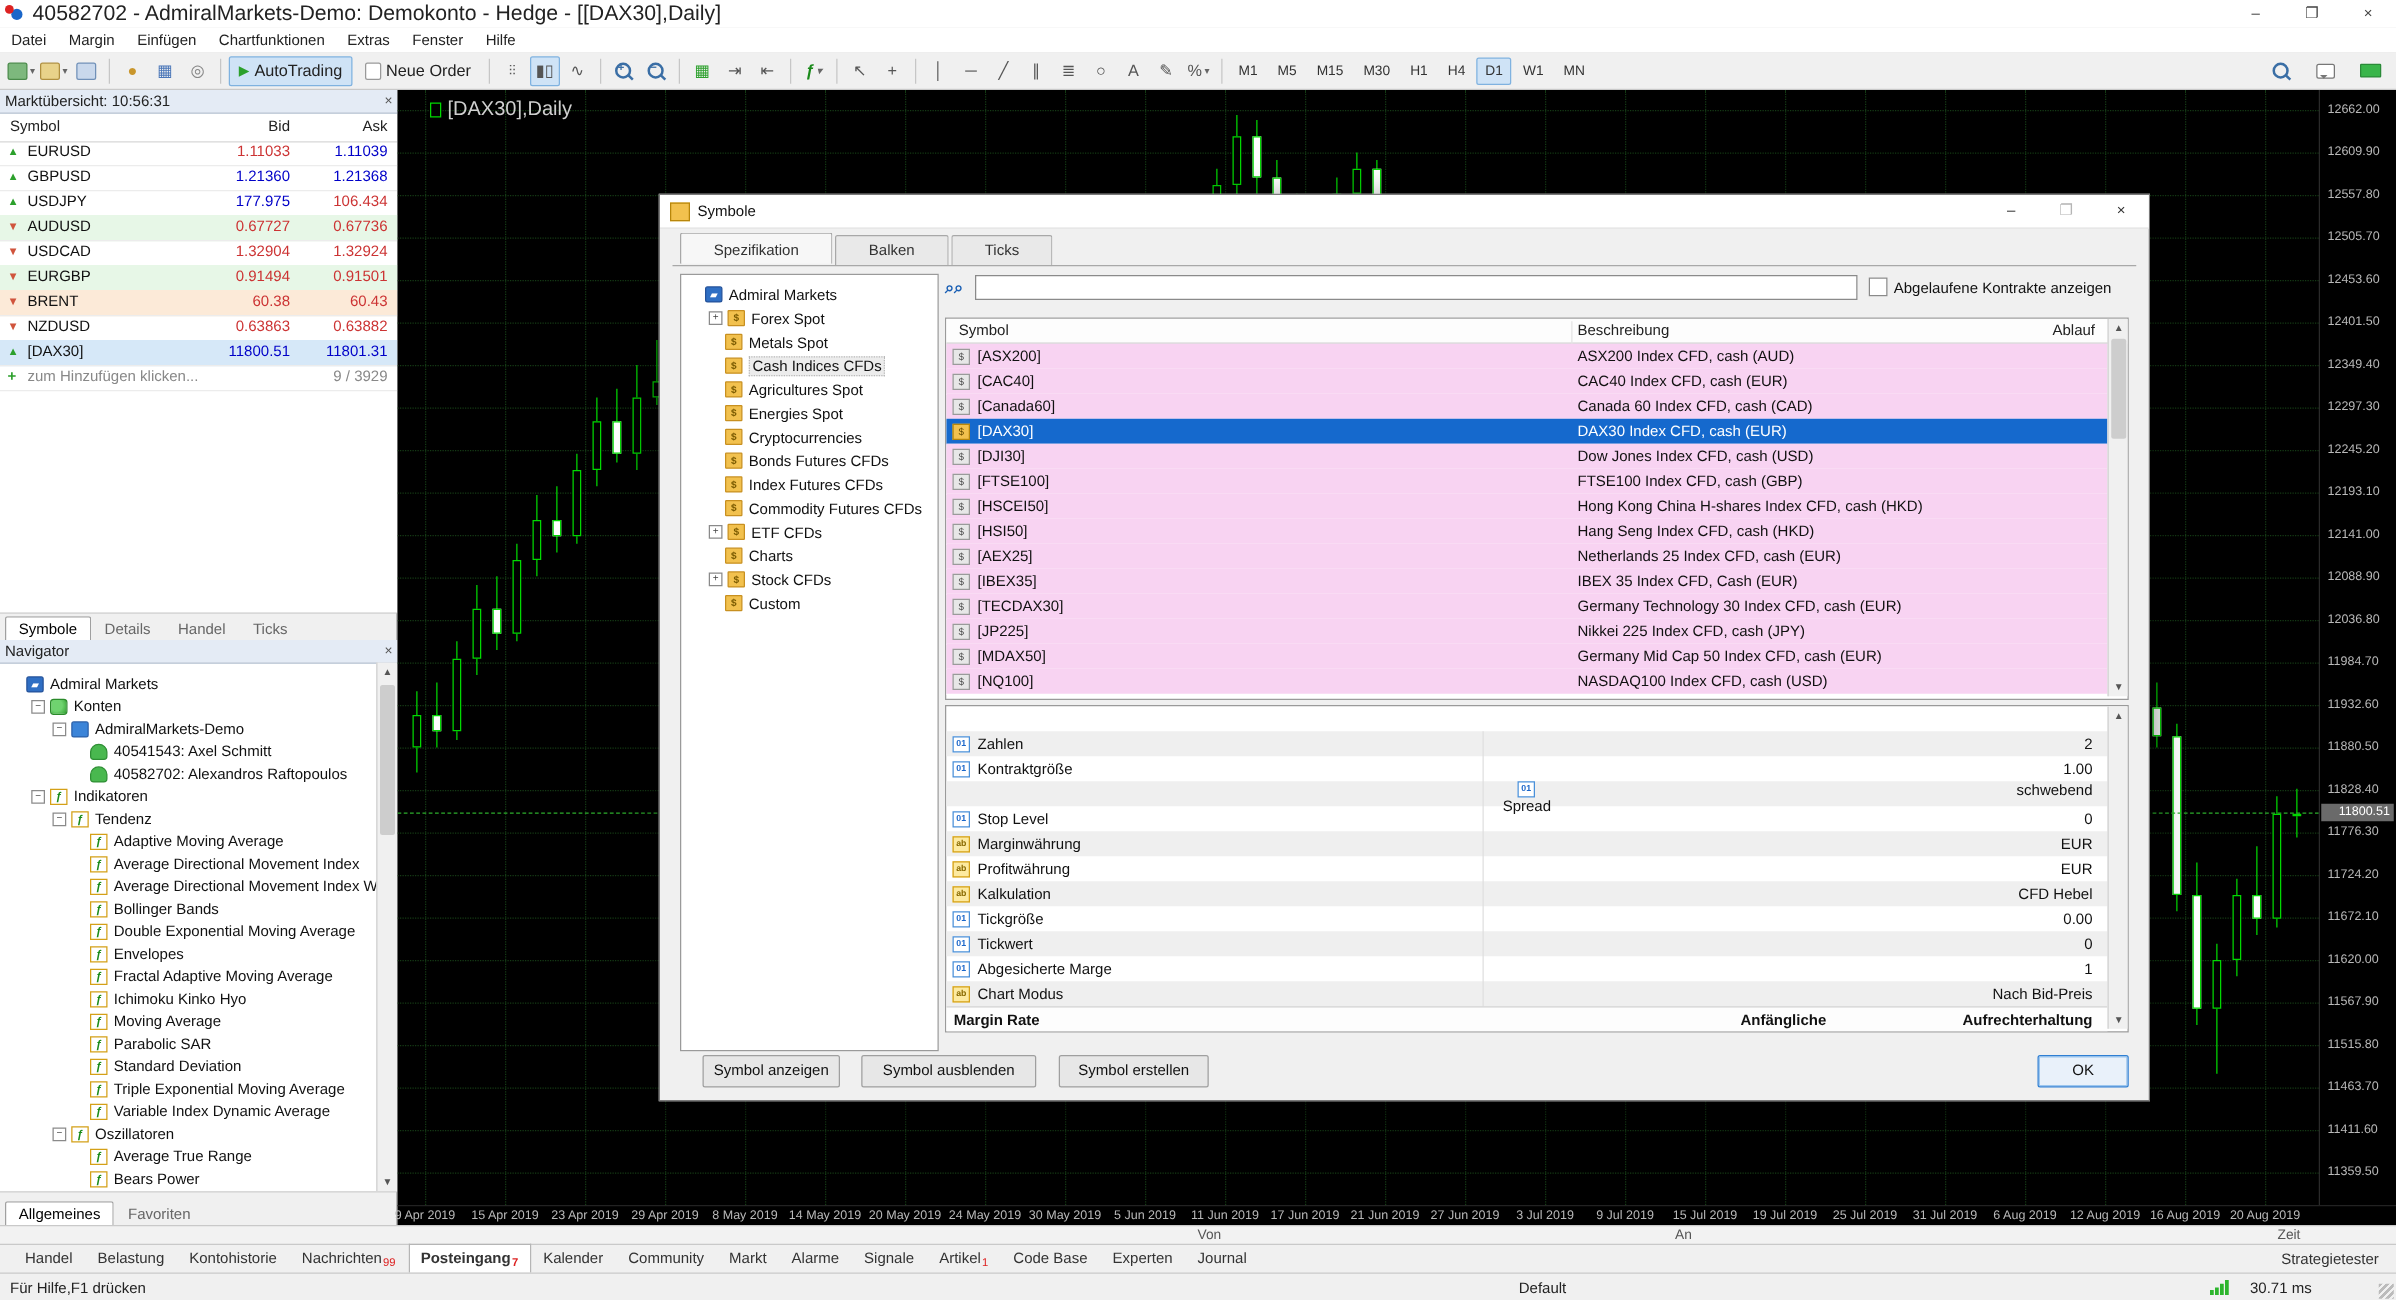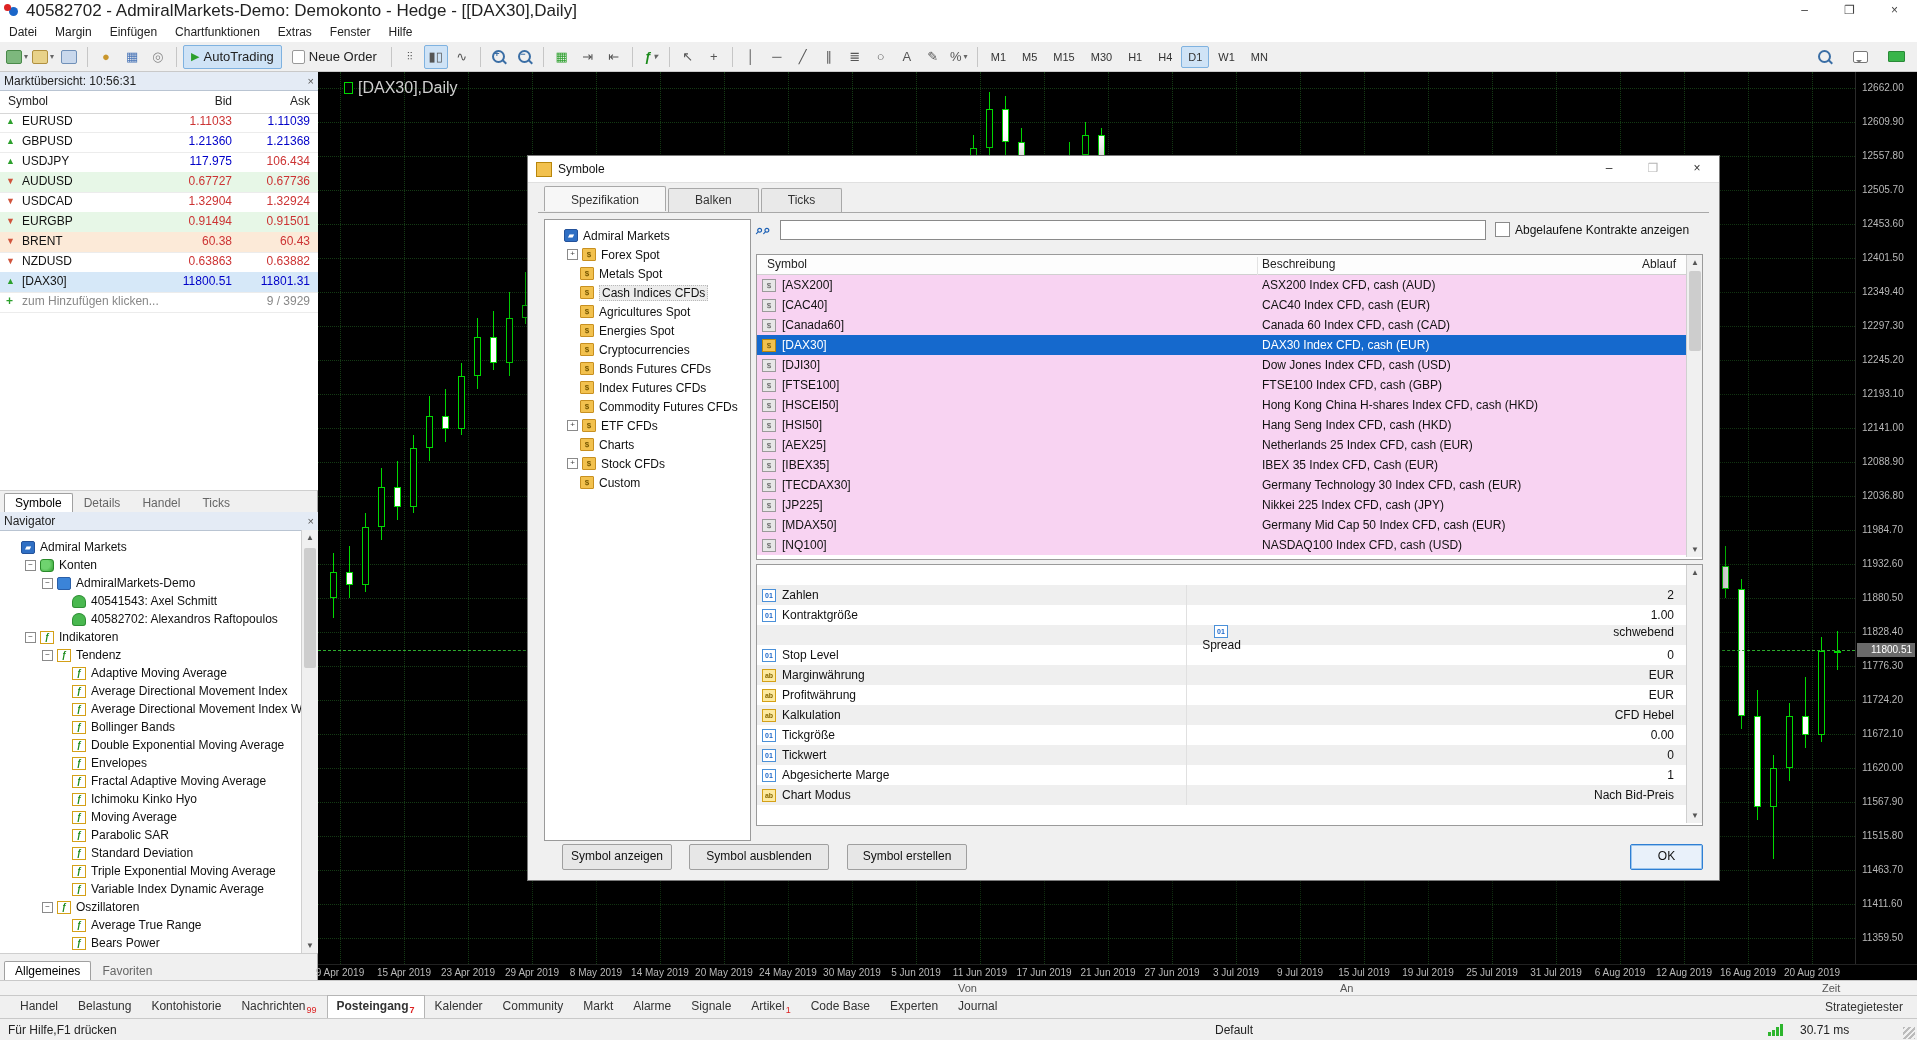--- a/index.html
+++ b/index.html
@@ -268,21 +268,21 @@
       </div>
       <div class="mwrow" style="top: 60px;">
         <span class="arr" style="color: rgb(44, 160, 44);">▲</span>
         <span class="sym">GBPUSD</span>
         <span class="bidv cl-up">1.21360</span>
         <span class="askv cl-up">1.21368</span>
       </div>
       <div class="mwrow" style="top: 80px;">
         <span class="arr" style="color: rgb(44, 160, 44);">▲</span>
         <span class="sym">USDJPY</span>
-        <span class="bidv cl-up">117.975</span>
+        <span class="bidv cl-up">177.975</span>
         <span class="askv cl-down">106.434</span>
       </div>
       <div class="mwrow bg-green" style="top: 100px;">
         <span class="arr" style="color: rgb(208, 84, 60);">▼</span>
         <span class="sym">AUDUSD</span>
         <span class="bidv cl-down">0.67727</span>
         <span class="askv cl-down">0.67736</span>
       </div>
       <div class="mwrow" style="top: 120px;">
         <span class="arr" style="color: rgb(208, 84, 60);">▼</span>
@@ -885,20 +885,25 @@
           <span>Abgesicherte Marge</span>
           <span class="val">1</span>
         </div>
         <div class="detrow alt" style="top: 220px;">
           <span class="ico txt">ab</span>
           <span>Chart Modus</span>
           <span class="val">Nach Bid-Preis</span>
         </div>
       </div>
     <div id="det-divider"></div>
+    <div id="det-margin">
+      <span style="left:6px">Margin Rate</span>
+      <span style="right:225px">Anfängliche</span>
+      <span style="right:12px">Aufrechterhaltung</span>
+    </div>
     <div class="vscroll" style="left:929px;top:0;height:258px">
       <span class="a" style="top:0">▲</span>
       <span class="a" style="bottom:0">▼</span>
     </div>
   </div>
   <div class="btn" style="left:34px;width:108px">Symbol anzeigen</div>
   <div class="btn" style="left:161px;width:138px">Symbol ausblenden</div>
   <div class="btn" style="left:319px;width:118px">Symbol erstellen</div>
   <div class="btn" id="btn-ok" style="left:1102px;width:71px">OK</div>
 </div>

